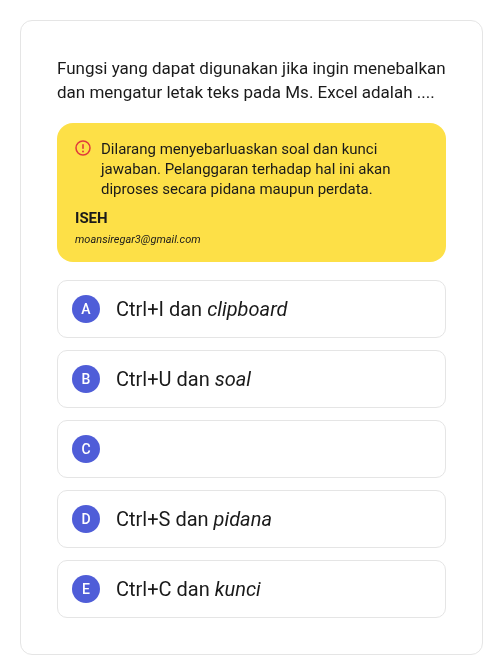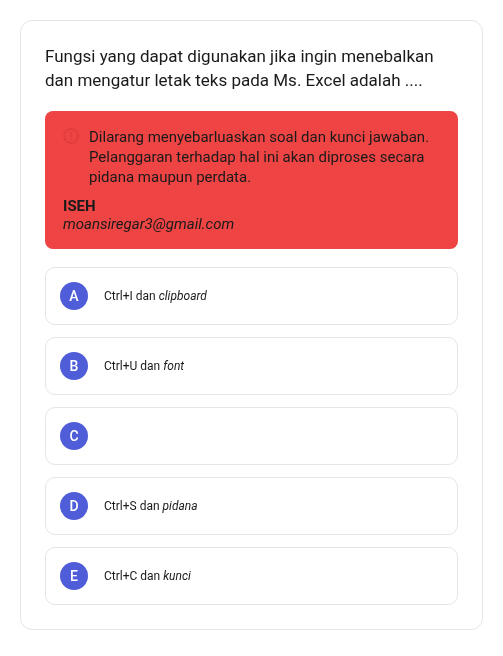--- a/index.html
+++ b/index.html
@@ -10,32 +10,32 @@
     body {
       font-family: -apple-system, BlinkMacSystemFont, 'Segoe UI', Roboto, Arial, sans-serif;
       background: #fff;
       width: 503px;
       height: 656px;
       padding: 20px;
     }
     .card {
       border: 1px solid #e5e5e5;
       border-radius: 12px;
-      padding: 24px;
+      padding: 36px;
       background: #fff;
     }
     .question-text {
       font-size: 17px;
       line-height: 1.4;
       color: #1a1a1a;
       margin-bottom: 18px;
     }
     .warning-box {
-      background: #ef4444;
-      border-radius: 8px;
+      background: #fde047;
+      border-radius: 16px;
       padding: 16px 18px;
       margin-bottom: 18px;
     }
     .warning-row {
       display: flex;
       gap: 10px;
       margin-bottom: 10px;
     }
     .warning-icon {
       flex-shrink: 0;
@@ -48,24 +48,25 @@
     }
     .warning-text {
       font-size: 15px;
       line-height: 1.35;
       color: #1a1a1a;
     }
     .warning-name {
       font-weight: 700;
       font-size: 15px;
       color: #1a1a1a;
+      margin-bottom: 6px;
     }
     .warning-email {
       font-style: italic;
-      font-size: 15px;
+      font-size: 11px;
       color: #1a1a1a;
     }
     .answer-option {
       display: flex;
       align-items: center;
       gap: 16px;
       border: 1px solid #e5e5e5;
       border-radius: 10px;
       padding: 14px 14px;
       margin-bottom: 12px;
@@ -82,21 +83,21 @@
       background: #4f5dd8;
       color: #fff;
       font-size: 14px;
       font-weight: 500;
       display: flex;
       align-items: center;
       justify-content: center;
       flex-shrink: 0;
     }
     .answer-text {
-      font-size: 12px;
+      font-size: 20px;
       color: #1a1a1a;
     }
     .answer-text .italic {
       font-style: italic;
     }
   </style>
 </head>
 <body>
 
 <div class="card">
@@ -118,21 +119,21 @@
     <div class="warning-email">moansiregar3@gmail.com</div>
   </div>
 
   <div class="answer-option">
     <div class="answer-letter">A</div>
     <div class="answer-text"><span>Ctrl+I dan </span><span class="italic">clipboard</span></div>
   </div>
 
   <div class="answer-option">
     <div class="answer-letter">B</div>
-    <div class="answer-text"><span>Ctrl+U dan </span><span class="italic">font</span></div>
+    <div class="answer-text"><span>Ctrl+U dan </span><span class="italic">soal</span></div>
   </div>
 
   <div class="answer-option">
     <div class="answer-letter">C</div>
   </div>
 
   <div class="answer-option">
     <div class="answer-letter">D</div>
     <div class="answer-text"><span>Ctrl+S dan </span><span class="italic">pidana</span></div>
   </div>

